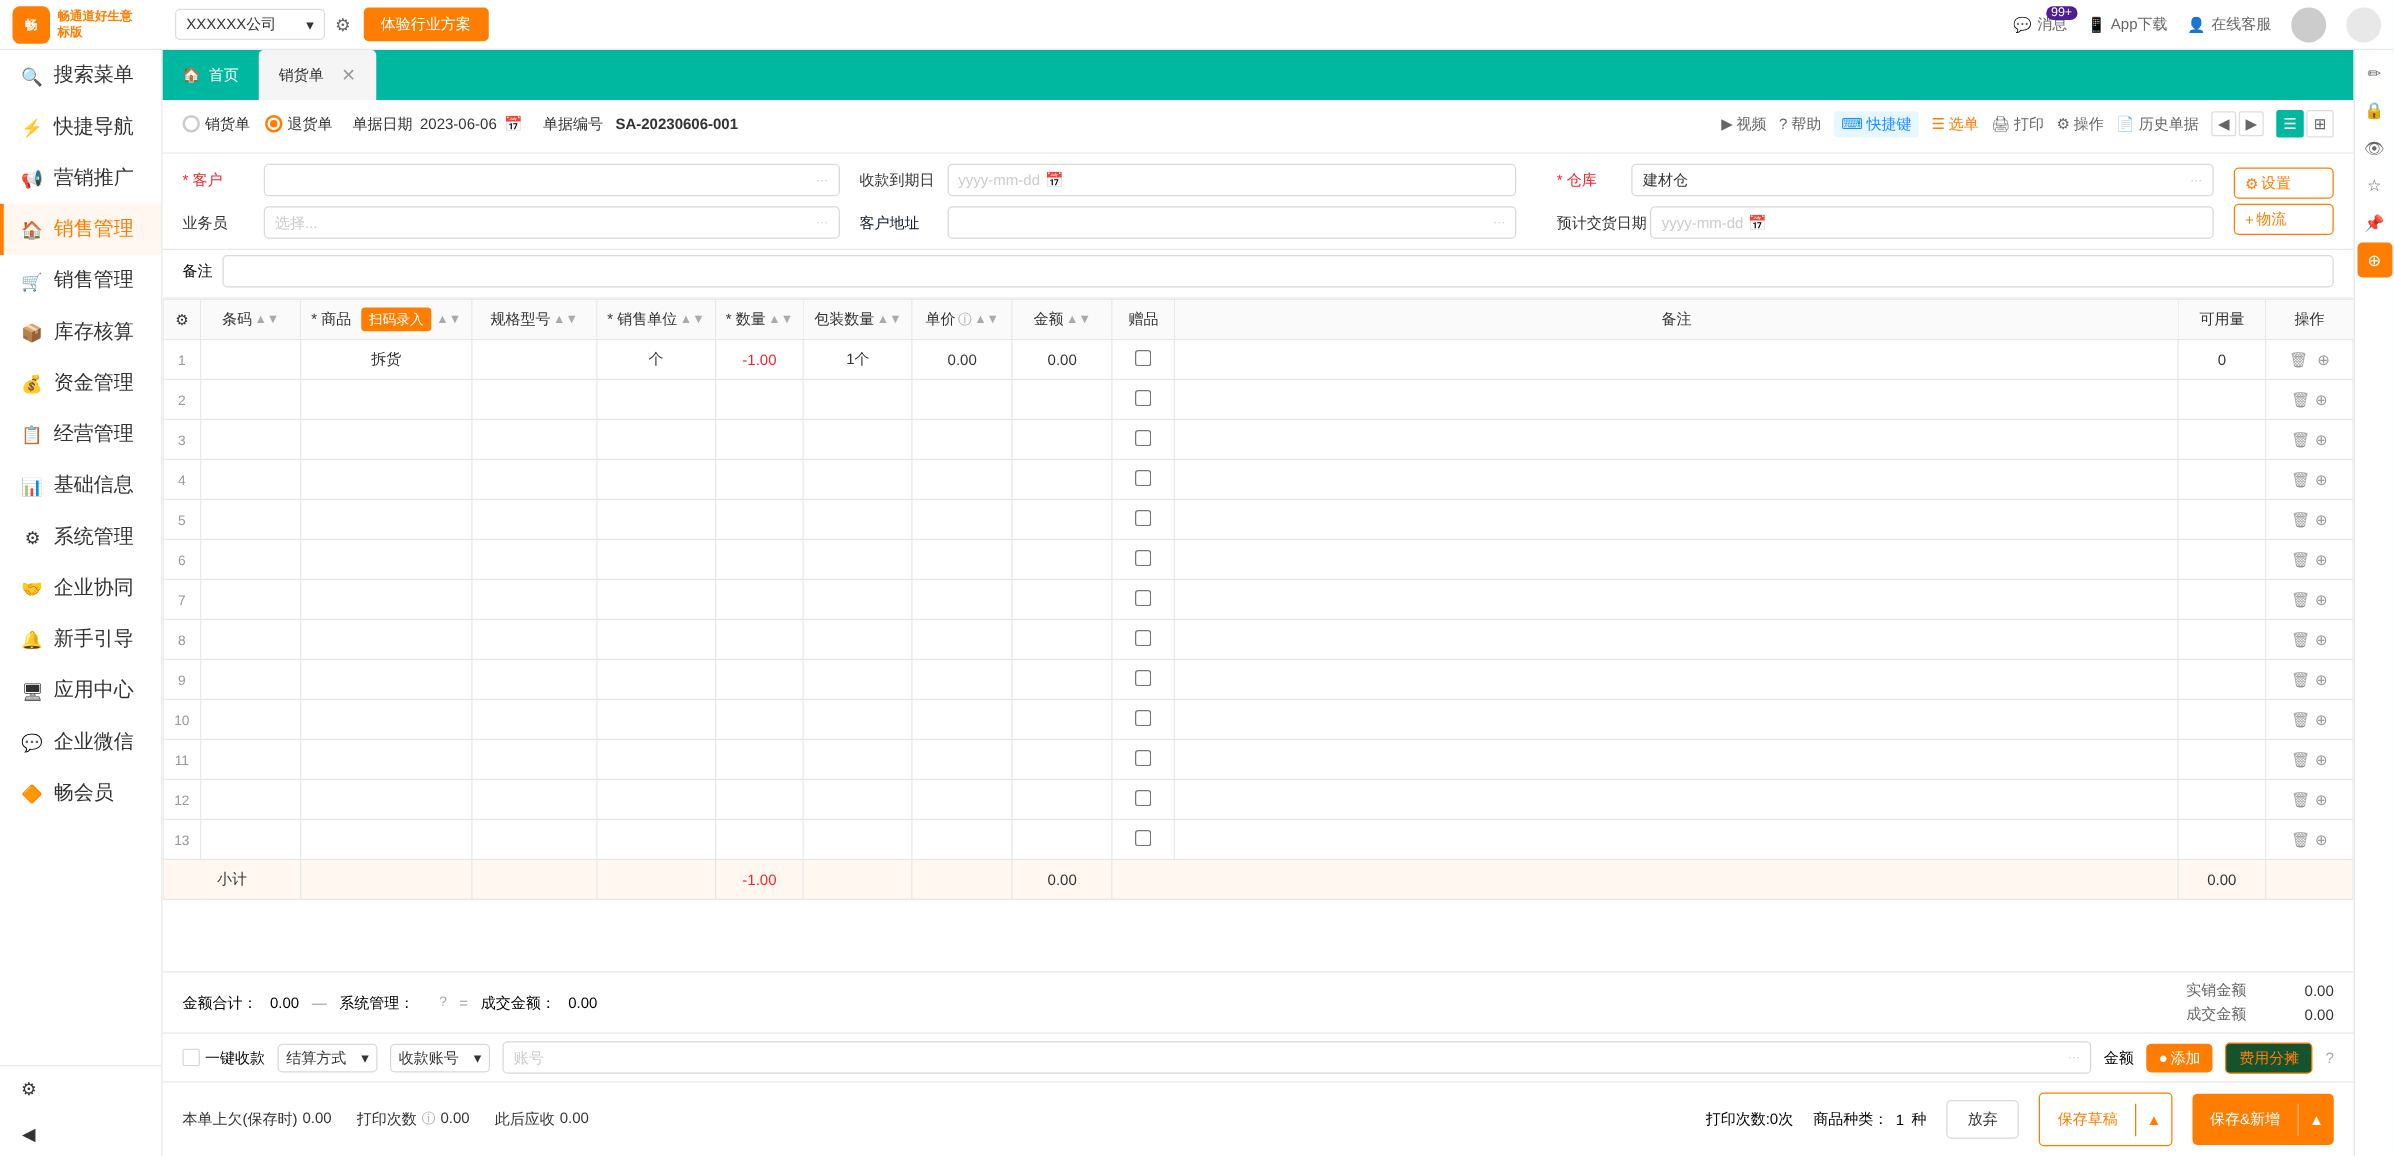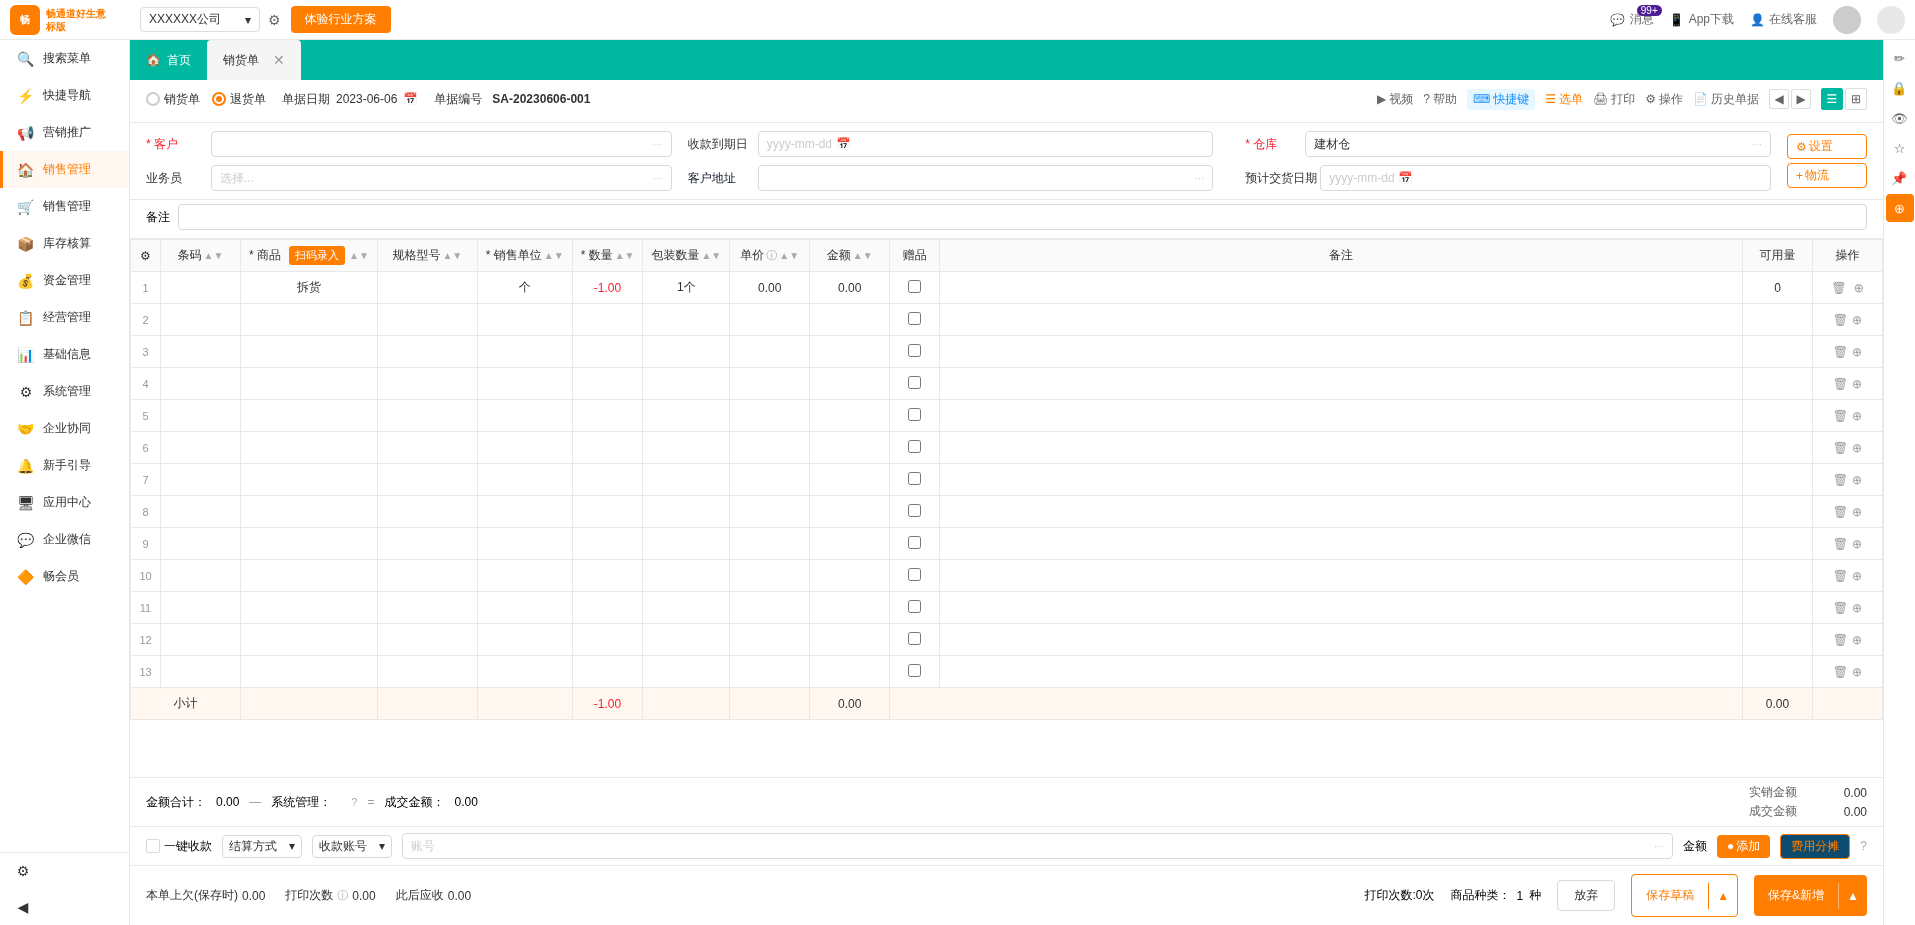--- a/index.html
+++ b/index.html
@@ -21,21 +21,21 @@
     .avatar-placeholder { width: 28px; height: 28px; background: #e8e8e8; border-radius: 50%; }
 
     
     .main-layout { display: flex; flex: 1; overflow: hidden; }
 
     
     .sidebar { width: 130px; background: #fff; border-right: 1px solid #e8e8e8; display: flex; flex-direction: column; overflow-y: auto; flex-shrink: 0; }
     .sidebar-item { display: flex; align-items: center; gap: 8px; padding: 10px 14px; cursor: pointer; color: #333; border-left: 3px solid transparent; }
     .sidebar-item.active { background: #fff7f0; color: #ff7d00; border-left-color: #ff7d00; }
     .sidebar-icon { font-size: 14px; width: 18px; text-align: center; }
-    .sidebar-label { font-size: 12px; }
+    .sidebar-label { font-size: 16px; }
     .sidebar-bottom { margin-top: auto; border-top: 1px solid #e8e8e8; }
     .sidebar-bottom .sidebar-item { border-left: none; }
 
     
     .content-area { flex: 1; display: flex; flex-direction: column; overflow: hidden; }
 
     
     .tab-bar { height: 40px; background: #00b8a0; display: flex; align-items: center; padding: 0 0; flex-shrink: 0; }
     .tab-item { height: 40px; display: flex; align-items: center; padding: 0 16px; cursor: pointer; color: rgba(255,255,255,0.8); font-size: 13px; gap: 6px; }
     .tab-item.active { background: #f5f5f5; color: #333; border-radius: 4px 4px 0 0; }
@@ -100,27 +100,27 @@
     .bottom-summary { background: #fff; border-top: 1px solid #e8e8e8; padding: 6px 16px; display: flex; align-items: center; gap: 10px; flex-shrink: 0; }
     .sum-dash { color: #999; }
     .equals { color: #999; }
 
     
     .payment-row { background: #fff; border-top: 1px solid #e8e8e8; padding: 6px 16px; display: flex; align-items: center; gap: 10px; flex-shrink: 0; }
     .checkbox-item { display: flex; align-items: center; gap: 4px; cursor: pointer; }
     .checkbox-box { width: 14px; height: 14px; border: 1px solid #d9d9d9; border-radius: 2px; }
     .select-field { border: 1px solid #d9d9d9; border-radius: 4px; padding: 2px 6px; color: #333; min-width: 80px; display: flex; align-items: center; justify-content: space-between; cursor: pointer; }
     .add-btn { background: #ff7d00; color: white; border: none; border-radius: 4px; padding: 3px 10px; cursor: pointer; display: flex; align-items: center; gap: 2px; }
-    .expense-btn { border: 1px solid #ff7d00; color: #ff7d00; background: #0c4a6e; border-radius: 4px; padding: 3px 10px; cursor: pointer; }
+    .expense-btn { border: 1px solid #ff7d00; color: #ff7d00; background: #14532d; border-radius: 4px; padding: 3px 10px; cursor: pointer; }
     .help-icon { color: #aaa; cursor: pointer; }
 
     
     .footer { background: #fff; border-top: 1px solid #e8e8e8; padding: 8px 16px; display: flex; align-items: center; flex-shrink: 0; }
     .footer-stats { display: flex; gap: 20px; color: #333; }
-    .footer-stat { display: flex; align-items: center; gap: 4px; }
+    .footer-stat { display: flex; align-items: flex-start; gap: 4px; }
     .footer-right { margin-left: auto; display: flex; align-items: center; gap: 16px; }
     .product-count { display: flex; align-items: center; gap: 6px; }
     .discard-btn { border: 1px solid #d9d9d9; background: #fff; color: #333; border-radius: 4px; padding: 6px 16px; cursor: pointer; }
     .save-draft-btn { background: #fff; border: 1px solid #ff7d00; color: #ff7d00; border-radius: 4px; padding: 6px 0; cursor: pointer; display: flex; align-items: center; }
     .save-draft-main { padding: 6px 14px; }
     .save-draft-arrow { padding: 6px 8px; border-left: 1px solid #ff7d00; }
     .save-new-btn { background: #ff7d00; color: white; border: none; border-radius: 4px; padding: 6px 0; cursor: pointer; display: flex; align-items: center; }
     .save-new-main { padding: 6px 14px; }
     .save-new-arrow { padding: 6px 8px; border-left: 1px solid rgba(255,255,255,0.4); }
 

